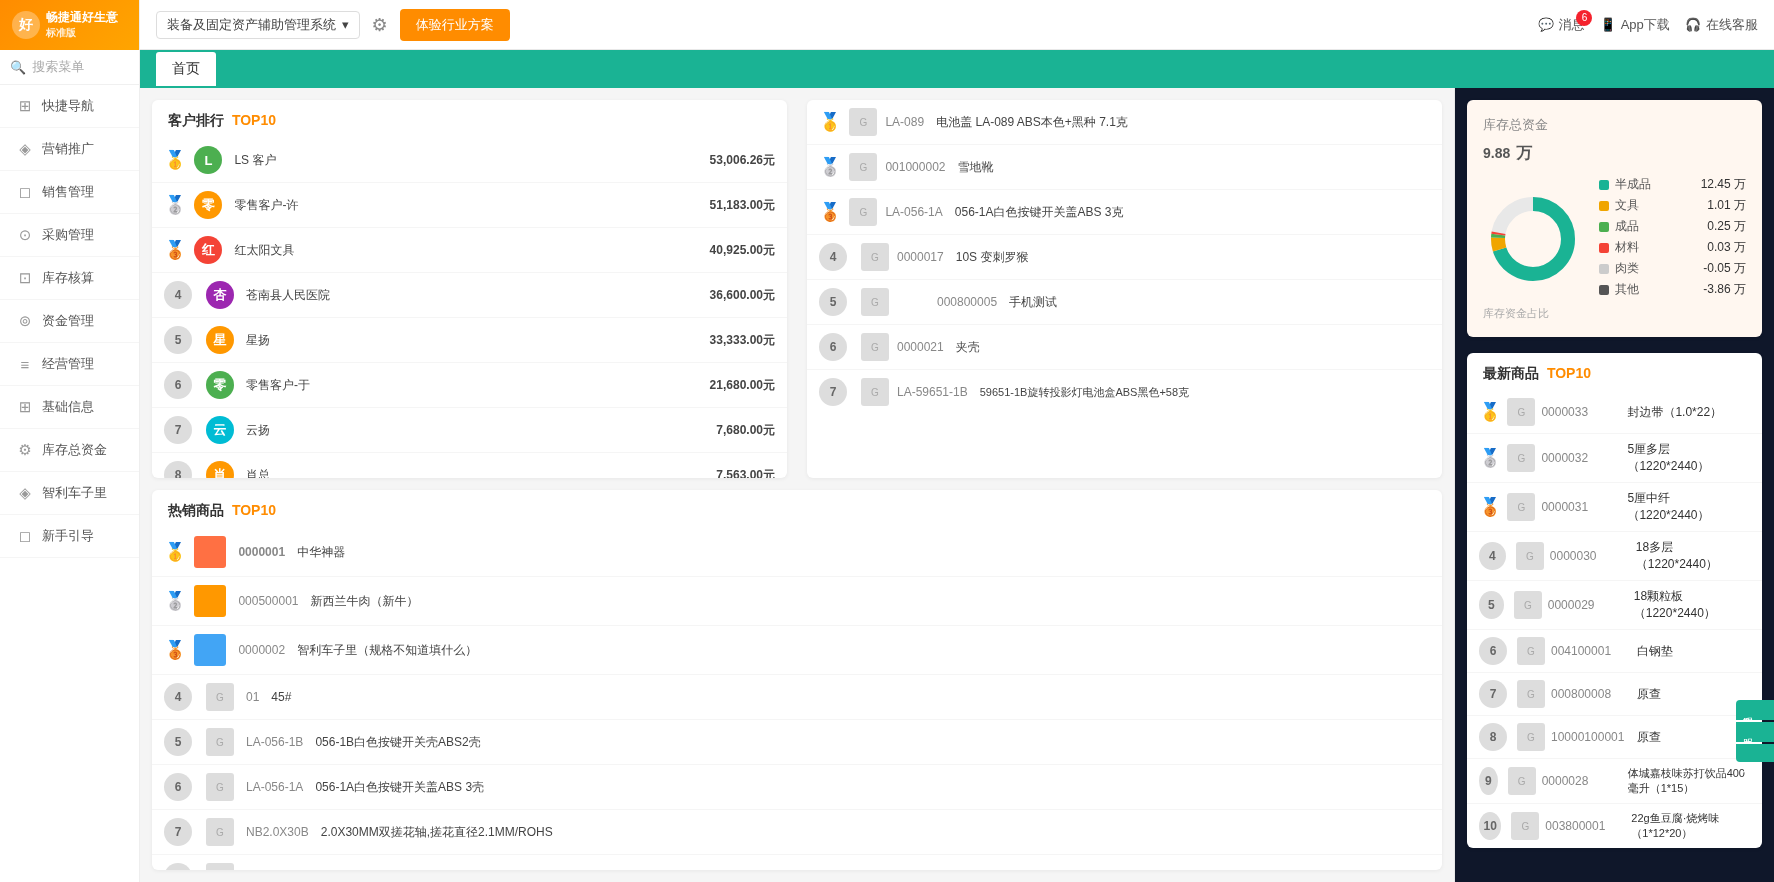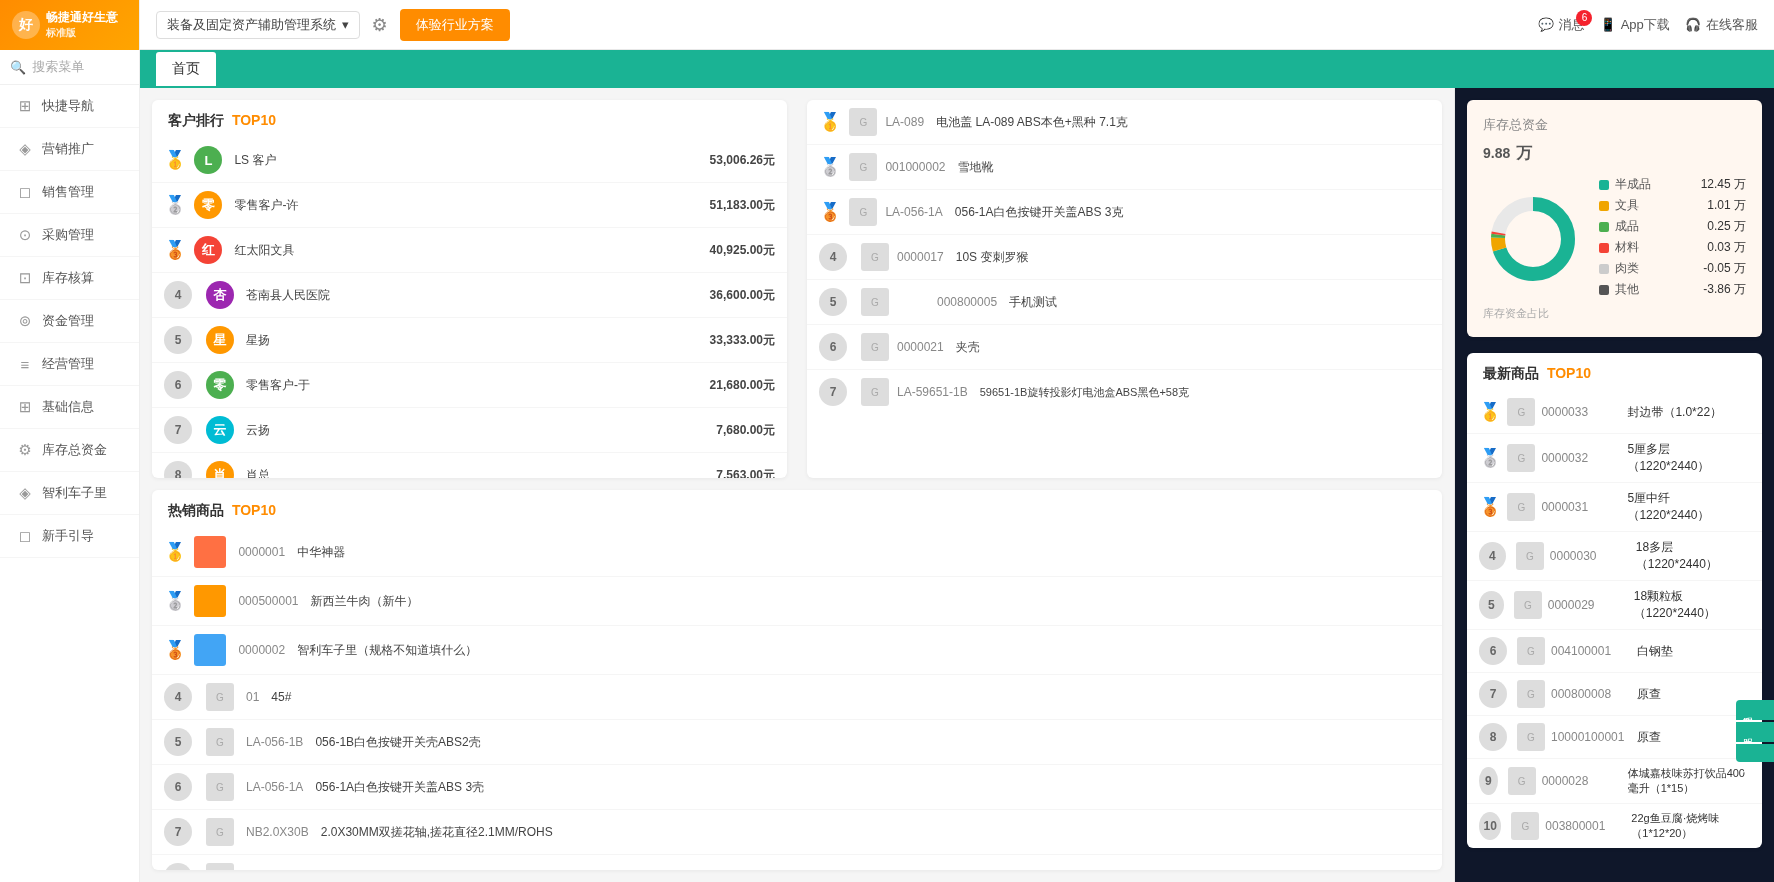--- a/index.html
+++ b/index.html
@@ -426,21 +426,21 @@
 
         <div class="card">
           <div class="card-title">
             <span>热销商品</span>
             <span class="top10">TOP10</span>
           </div>
           <div>
             <div class="hot-product-row">
               <span style="font-size:18px;">🥇</span>
               <div style="width:32px;height:32px;background:#ff7043;border-radius:3px;display:inline-flex;align-items:center;justify-content:center;"></div>
-              <span style="color:#888;margin-left:4px;">0000001</span>
+              <span style="color:#888;margin-left:4px;font-weight:bold;">0000001</span>
               <span style="margin-left:4px;">中华神器</span>
             </div>
             <div class="hot-product-row">
               <span style="font-size:18px;">🥈</span>
               <div style="width:32px;height:32px;background:#ff9800;border-radius:3px;display:inline-flex;align-items:center;justify-content:center;"></div>
               <span style="color:#888;margin-left:4px;">000500001</span>
               <span style="margin-left:4px;">新西兰牛肉（新牛）</span>
             </div>
             <div class="hot-product-row">
               <span style="font-size:18px;">🥉</span>

